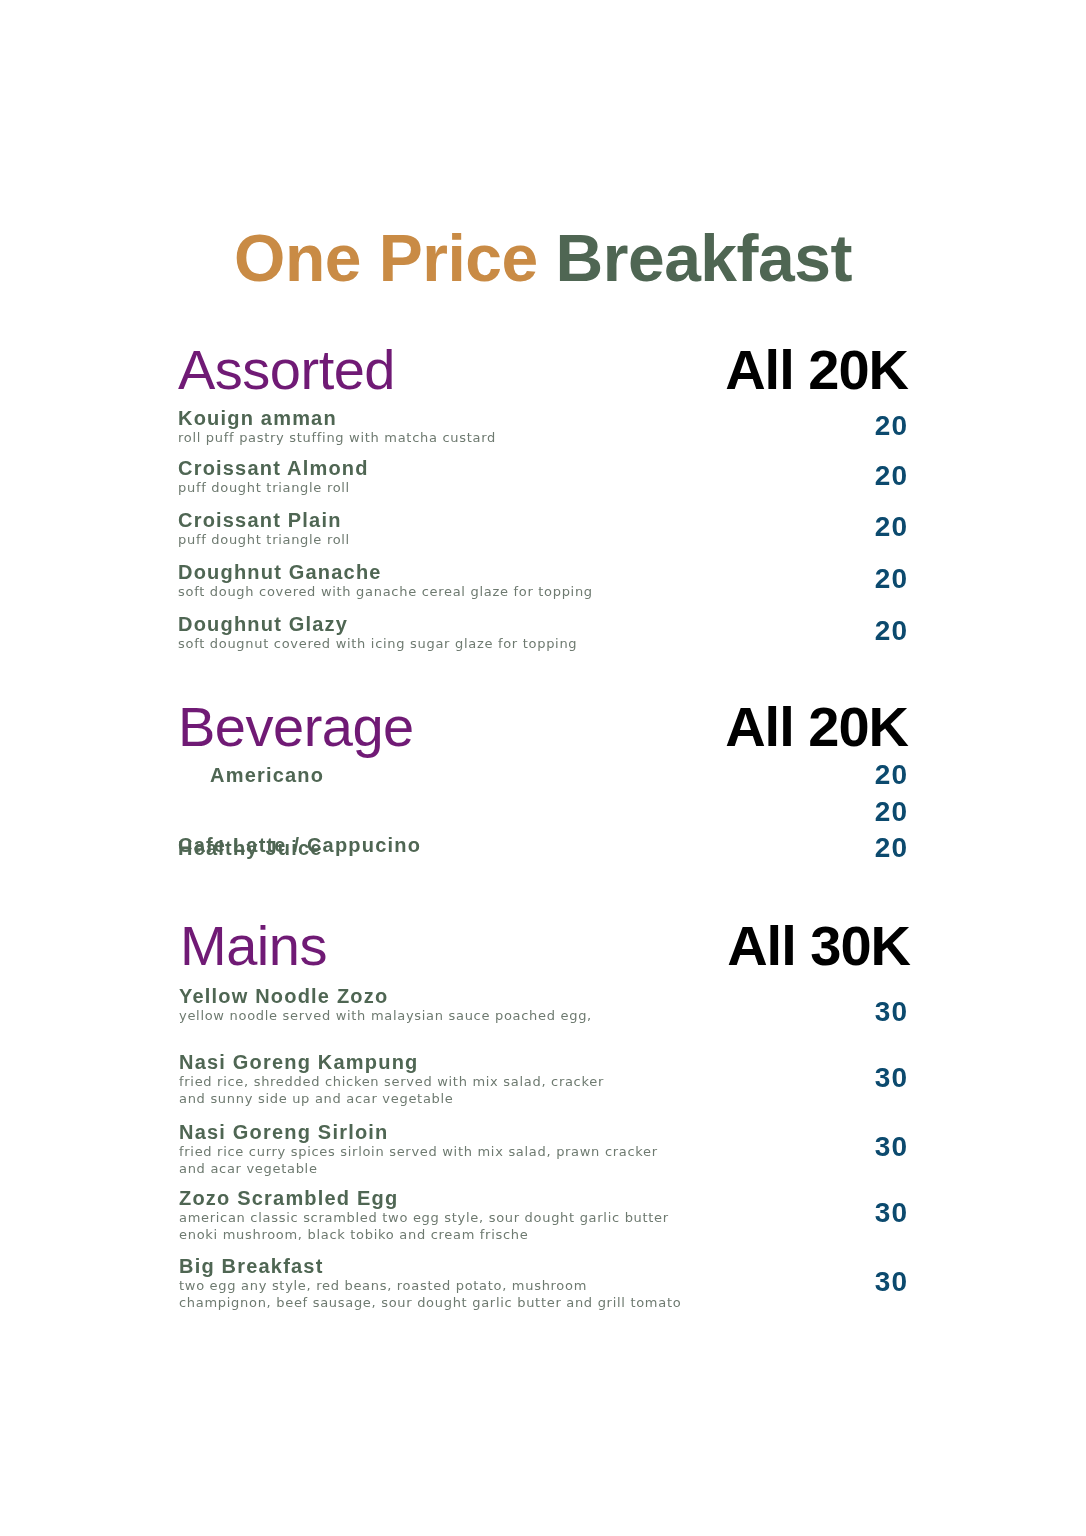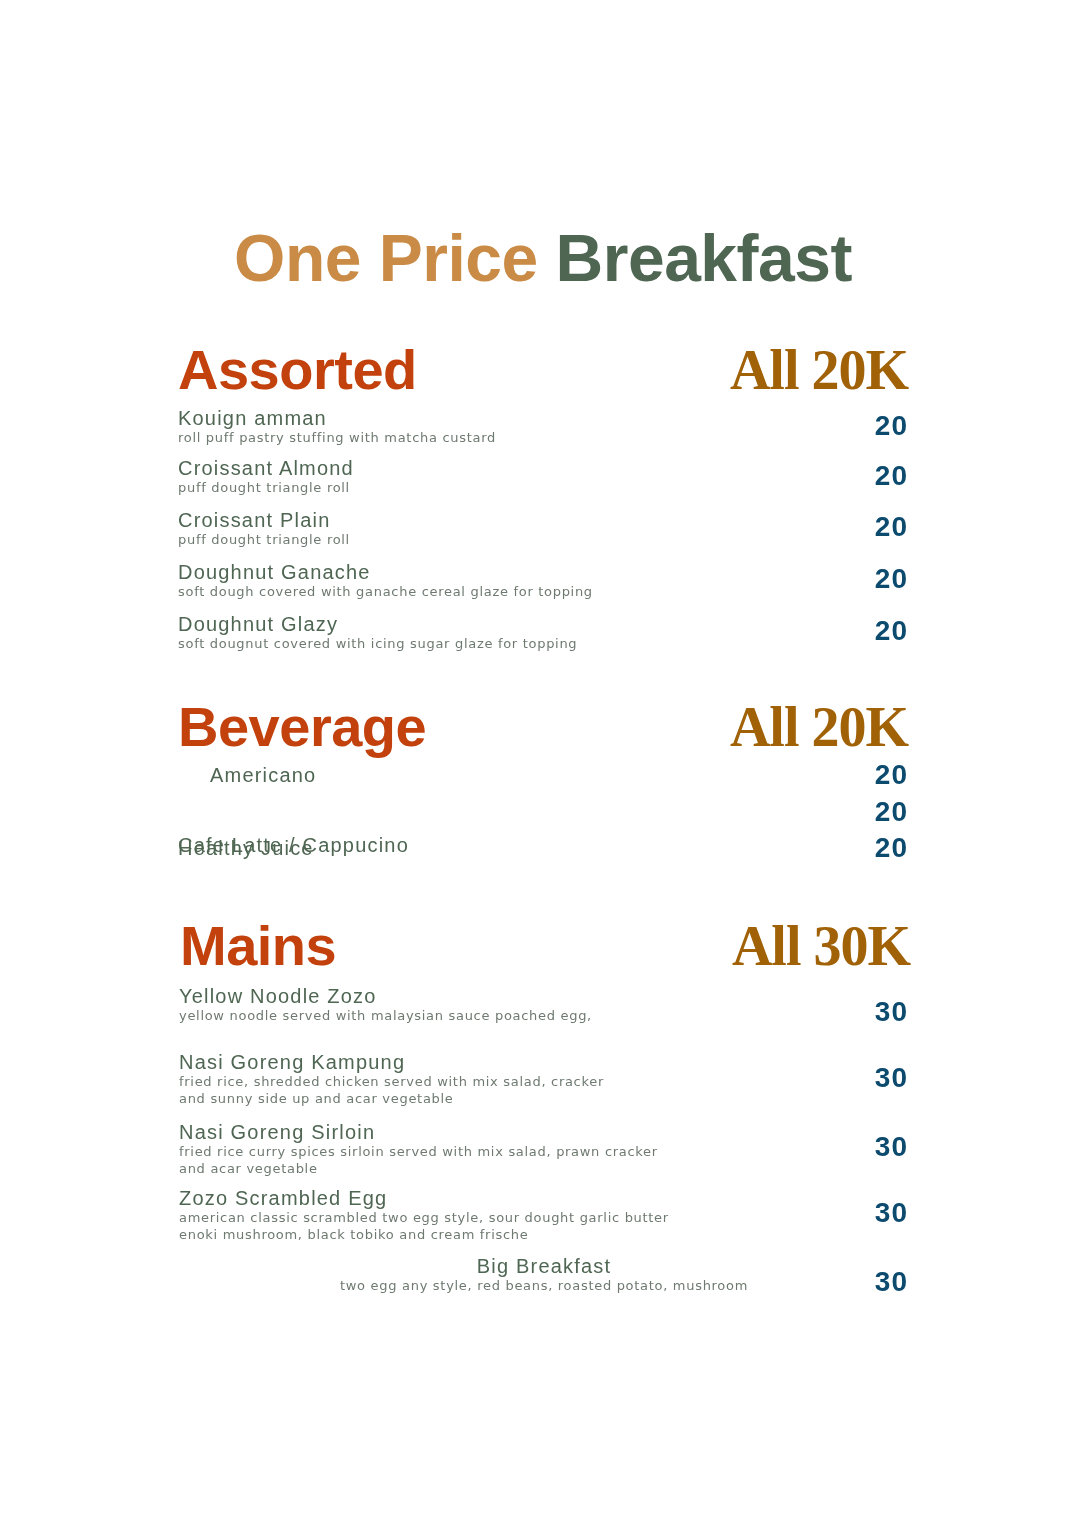--- a/index.html
+++ b/index.html
@@ -3,26 +3,26 @@
 <meta charset="utf-8">
 <style>
   html, body { margin: 0; padding: 0; background: #ffffff; }
   body { width: 1086px; height: 1536px; position: relative; overflow: hidden;
          font-family: "Liberation Sans", sans-serif; }
   .abs { position: absolute; }
   .title { left: 0; width: 1086px; top: 218px; text-align: center;
            font-size: 66px; font-weight: bold; letter-spacing: -0.5px; line-height: 80px; white-space: nowrap; }
   .title .a { color: #C98B45; }
   .title .b { color: #4F6653; }
-  .sec-head { left: 178px; font-size: 56px; font-weight: bold; color: #c2410c;
+  .sec-head { left: 178px; font-size: 56px; font-weight: normal; color: #701a75;
               line-height: 60px; letter-spacing: -0.5px; }
-  .sec-price { right: 178px; font-size: 56px; font-weight: bold; color: #a16207;
-               line-height: 60px; letter-spacing: -1px; text-align: right; font-family: Liberation Serif, serif; }
+  .sec-price { right: 178px; font-size: 56px; font-weight: bold; color: #000000;
+               line-height: 60px; letter-spacing: -1px; text-align: right; }
   .item { left: 178px; width: 730px; }
-  .item-name { font-size: 20px; font-weight: normal; color: #4F6653; letter-spacing: 1.2px;
+  .item-name { font-size: 20px; font-weight: bold; color: #4F6653; letter-spacing: 1.2px;
                line-height: 22px; white-space: nowrap; }
   .item-desc { font-size: 13px; color: #6E7A70; letter-spacing: 0.7px; line-height: 17px;
                white-space: nowrap; font-family: "DejaVu Sans", sans-serif; }
   .price { right: 178px; font-size: 28px; font-weight: bold; color: #0c4a6e; letter-spacing: 1px;
            text-align: right; line-height: 22px; }
 </style>
 </head>
 <body>
 
 <div class="abs title">
@@ -104,17 +104,18 @@
 </div>
 <div class="abs price" style="top:1136px;">30</div>
 
 <div class="abs item" style="top:1187px; left:179px;">
   <div class="item-name">Zozo Scrambled Egg</div>
   <div class="item-desc">american classic scrambled two egg style, sour dought garlic butter</div>
   <div class="item-desc">enoki mushroom, black tobiko and cream frische</div>
 </div>
 <div class="abs price" style="top:1202px;">30</div>
 
-<div class="abs item" style="top:1255px; left:179px;text-align:center;">
+<div class="abs item" style="top:1255px; left:179px;">
   <div class="item-name">Big Breakfast</div>
   <div class="item-desc">two egg any style, red beans, roasted potato, mushroom</div>
+  <div class="item-desc">champignon, beef sausage, sour dought garlic butter and grill tomato</div>
 </div>
 <div class="abs price" style="top:1271px;">30</div>
 
 </body></html>

